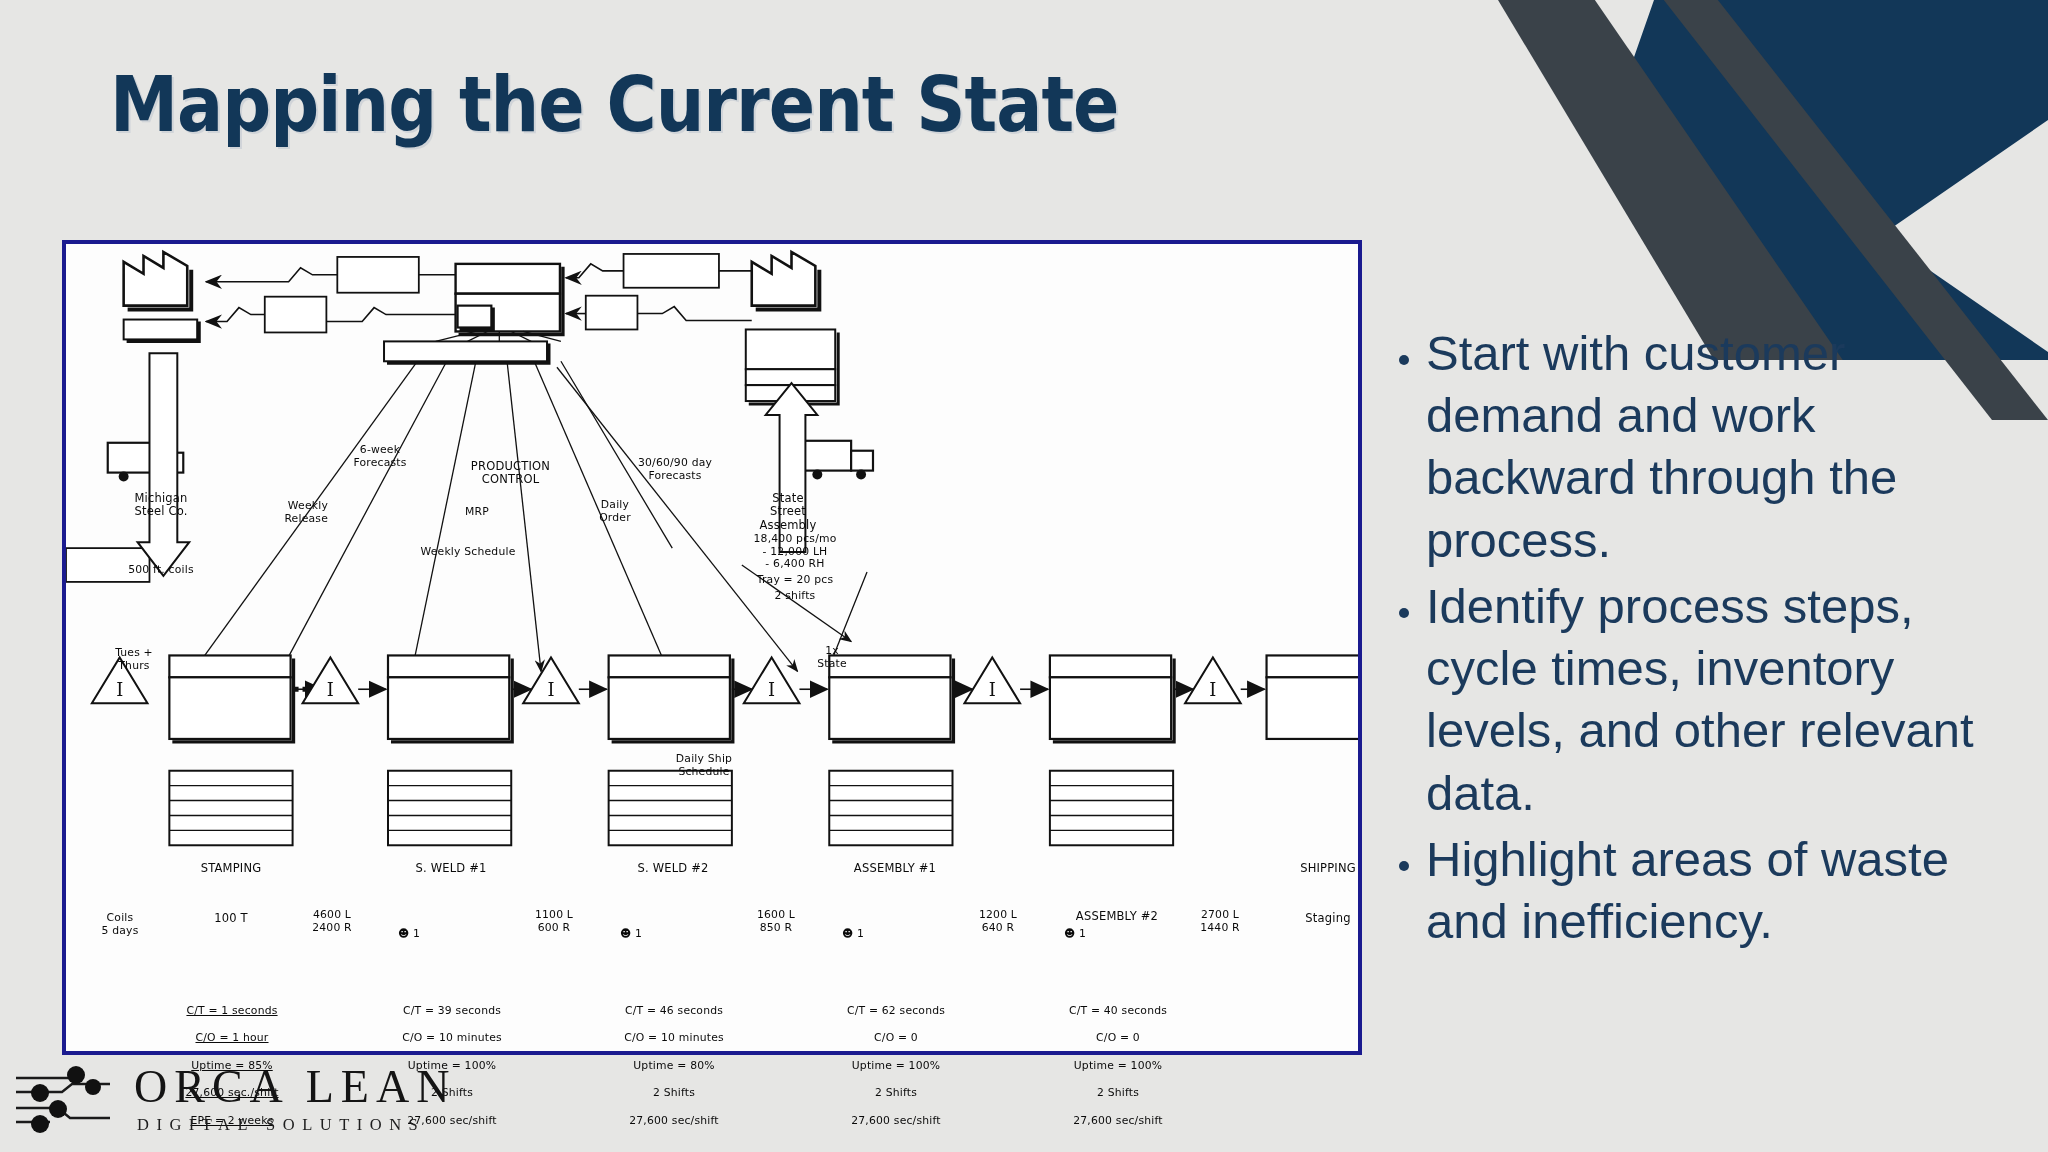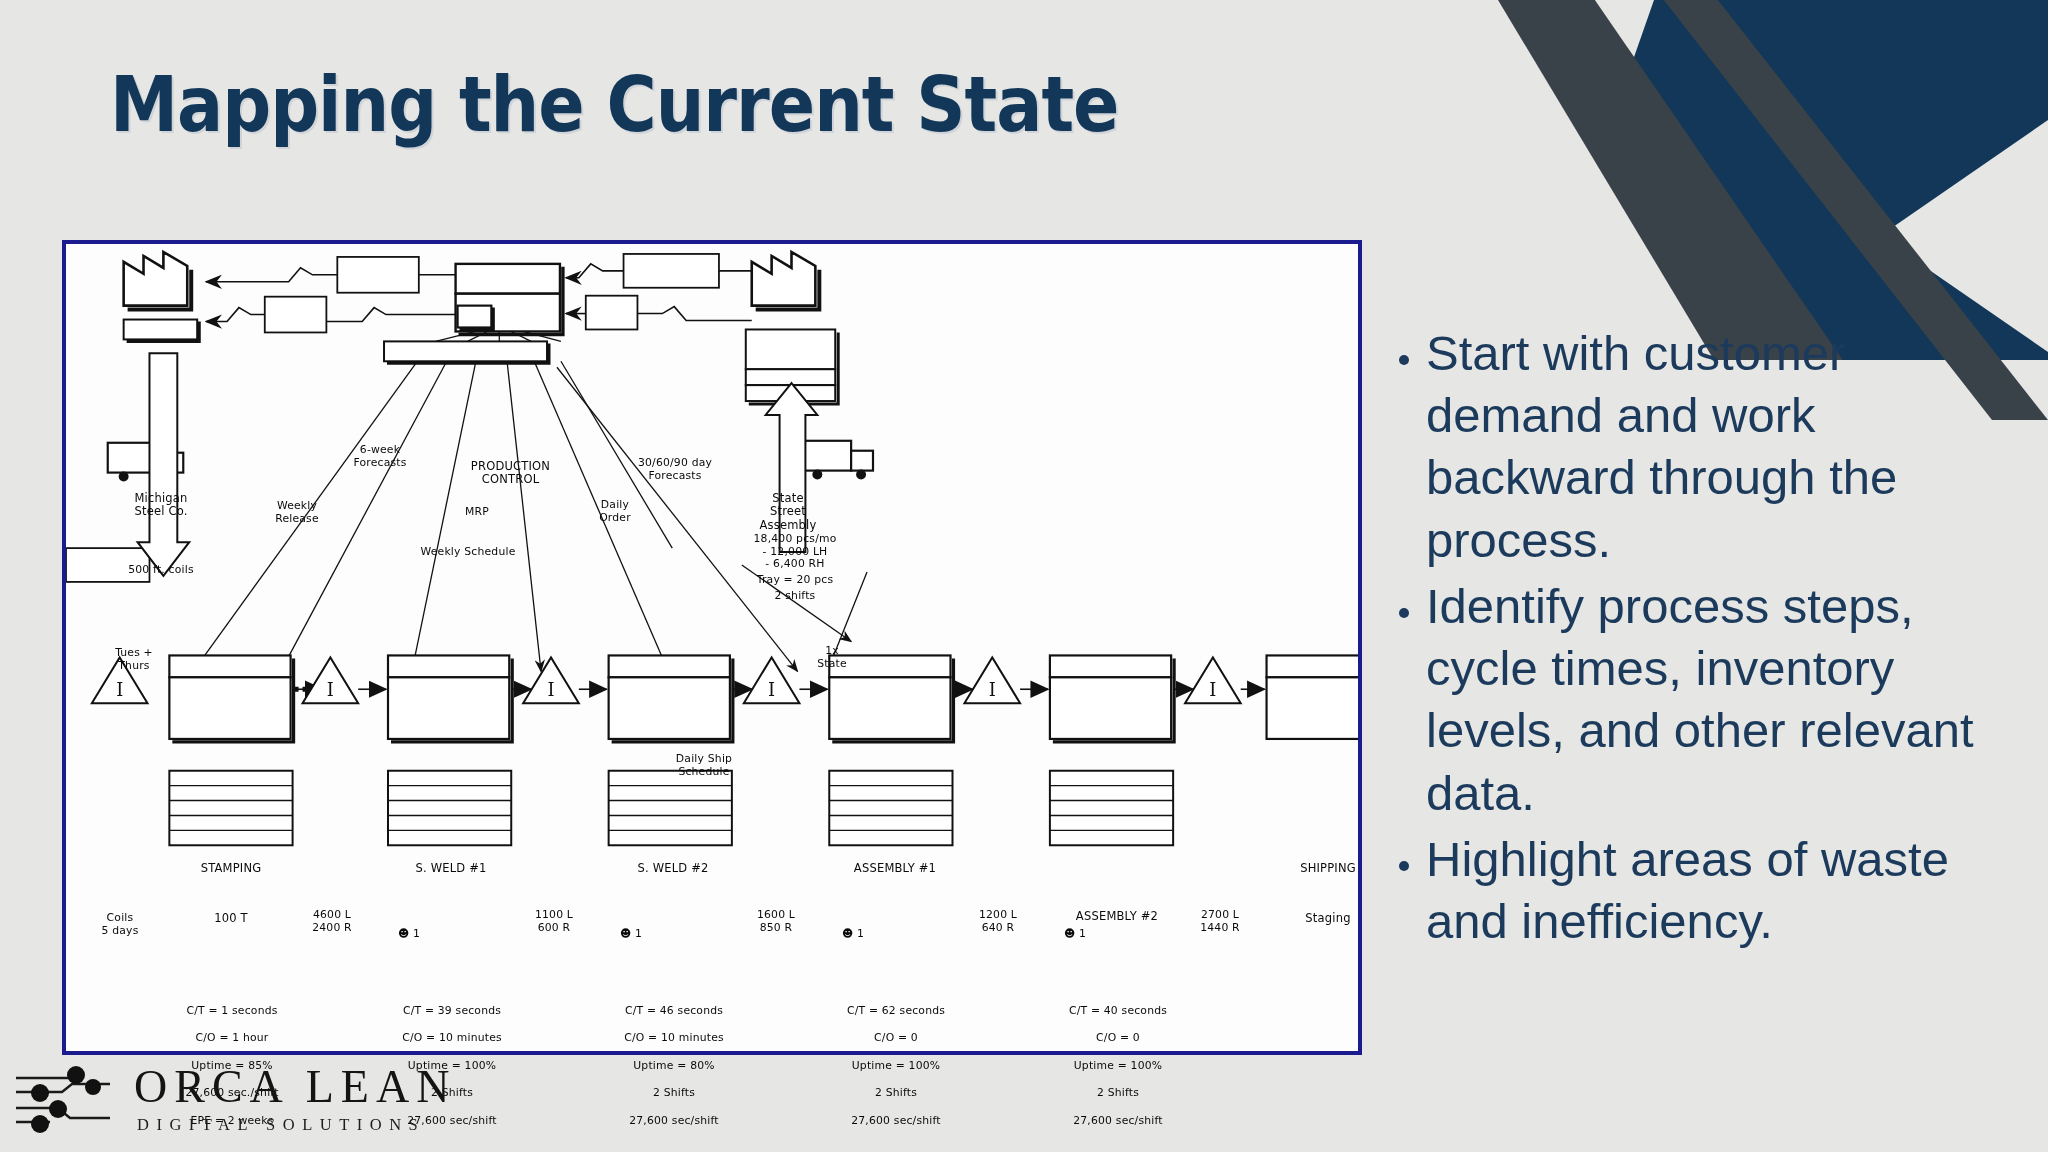--- a/index.html
+++ b/index.html
@@ -231,21 +231,21 @@
   <div class="vsm-txt sm" style="left:58px;top:248px;width:74px;">Michigan
 Steel Co.</div>
   <div class="vsm-txt xs" style="left:58px;top:320px;width:74px;">500 ft. coils</div>
 
   <div class="vsm-txt sm" style="left:392px;top:216px;width:105px;">PRODUCTION
 CONTROL</div>
   <div class="vsm-txt xs" style="left:394px;top:262px;width:34px;">MRP</div>
 
   <div class="vsm-txt xs" style="left:273px;top:200px;width:82px;">6-week
 Forecasts</div>
-  <div class="vsm-txt xs" style="left:200px;top:256px;width:62px;">Weekly
+  <div class="vsm-txt xs" style="left:200px;top:256px;width:62px;text-align:right;">Weekly
 Release</div>
   <div class="vsm-txt xs" style="left:561px;top:213px;width:96px;">30/60/90 day
 Forecasts</div>
   <div class="vsm-txt xs" style="left:523px;top:255px;width:52px;">Daily
 Order</div>
   <div class="vsm-txt xs" style="left:320px;top:302px;width:164px;">Weekly Schedule</div>
   <div class="vsm-txt xs" style="left:596px;top:509px;width:84px;">Daily Ship
 Schedule</div>
 
   <div class="vsm-txt sm" style="left:690px;top:248px;width:64px;">State Street
@@ -282,21 +282,21 @@
   <div class="vsm-txt sm" style="left:1208px;top:618px;width:108px;">SHIPPING</div>
 
   <div class="vsm-txt sm" style="left:104px;top:668px;width:122px;">100 T</div>
   <div class="vsm-txt sm" style="left:1208px;top:668px;width:108px;">Staging</div>
 
   <div class="vsm-txt xs" style="left:332px;top:684px;width:40px;text-align:left;">☻ <span>1</span></div>
   <div class="vsm-txt xs" style="left:554px;top:684px;width:40px;text-align:left;">☻ <span>1</span></div>
   <div class="vsm-txt xs" style="left:776px;top:684px;width:40px;text-align:left;">☻ <span>1</span></div>
   <div class="vsm-txt xs" style="left:998px;top:684px;width:40px;text-align:left;">☻ <span>1</span></div>
 
-  <div class="vsm-txt xs" style="left:104px;top:746px;width:124px;">
+  <div class="vsm-txt xs" style="left:104px;top:746px;width:124px;text-decoration:underline;">
     <div style="height:15px;line-height:15px;">C/T = 1 seconds</div>
     <div style="height:15px;line-height:15px;">C/O = 1 hour</div>
     <div style="height:15px;line-height:15px;">Uptime = 85%</div>
     <div style="height:15px;line-height:15px;">27,600 sec./shift</div>
     <div style="height:15px;line-height:15px;">EPE = 2 weeks</div>
   </div>
   <div class="vsm-txt xs" style="left:324px;top:746px;width:124px;">
     <div style="height:15px;line-height:15px;">C/T = 39 seconds</div>
     <div style="height:15px;line-height:15px;">C/O = 10 minutes</div>
     <div style="height:15px;line-height:15px;">Uptime = 100%</div>

